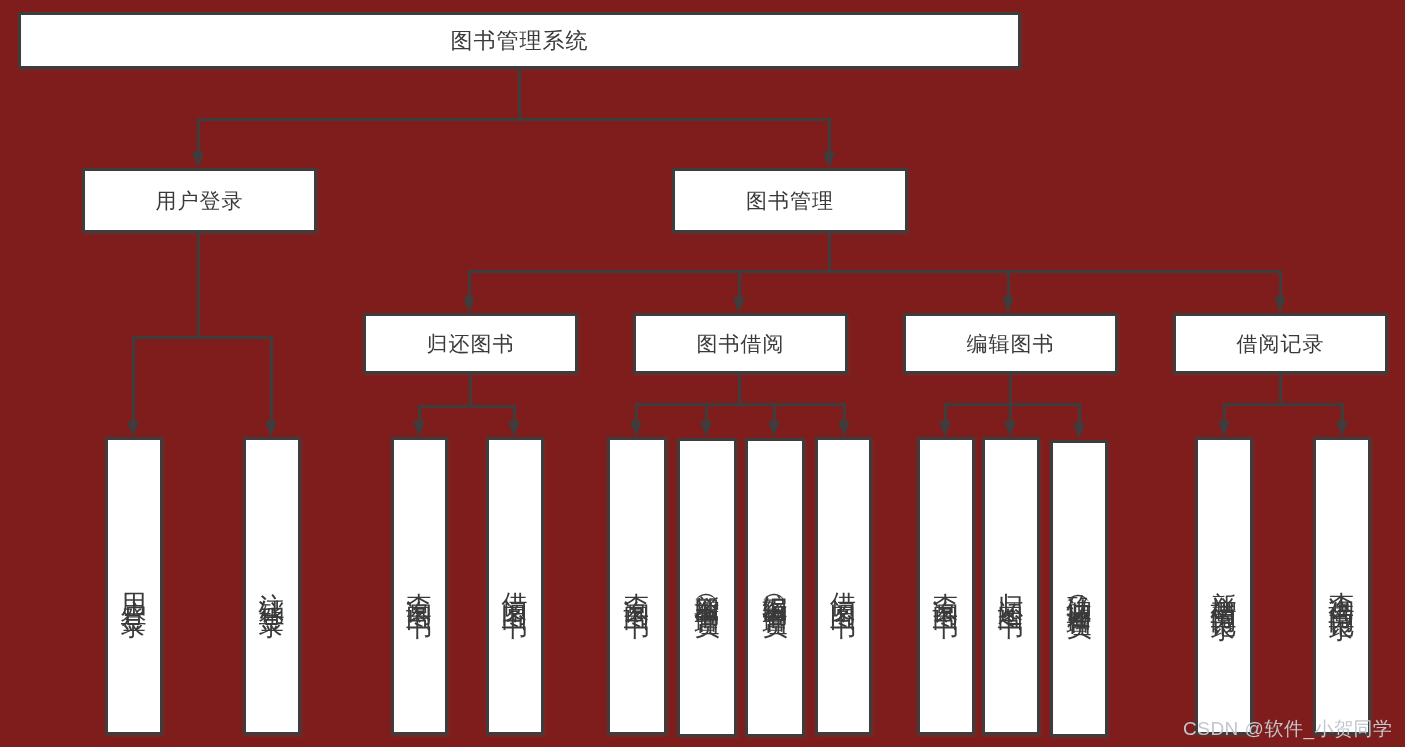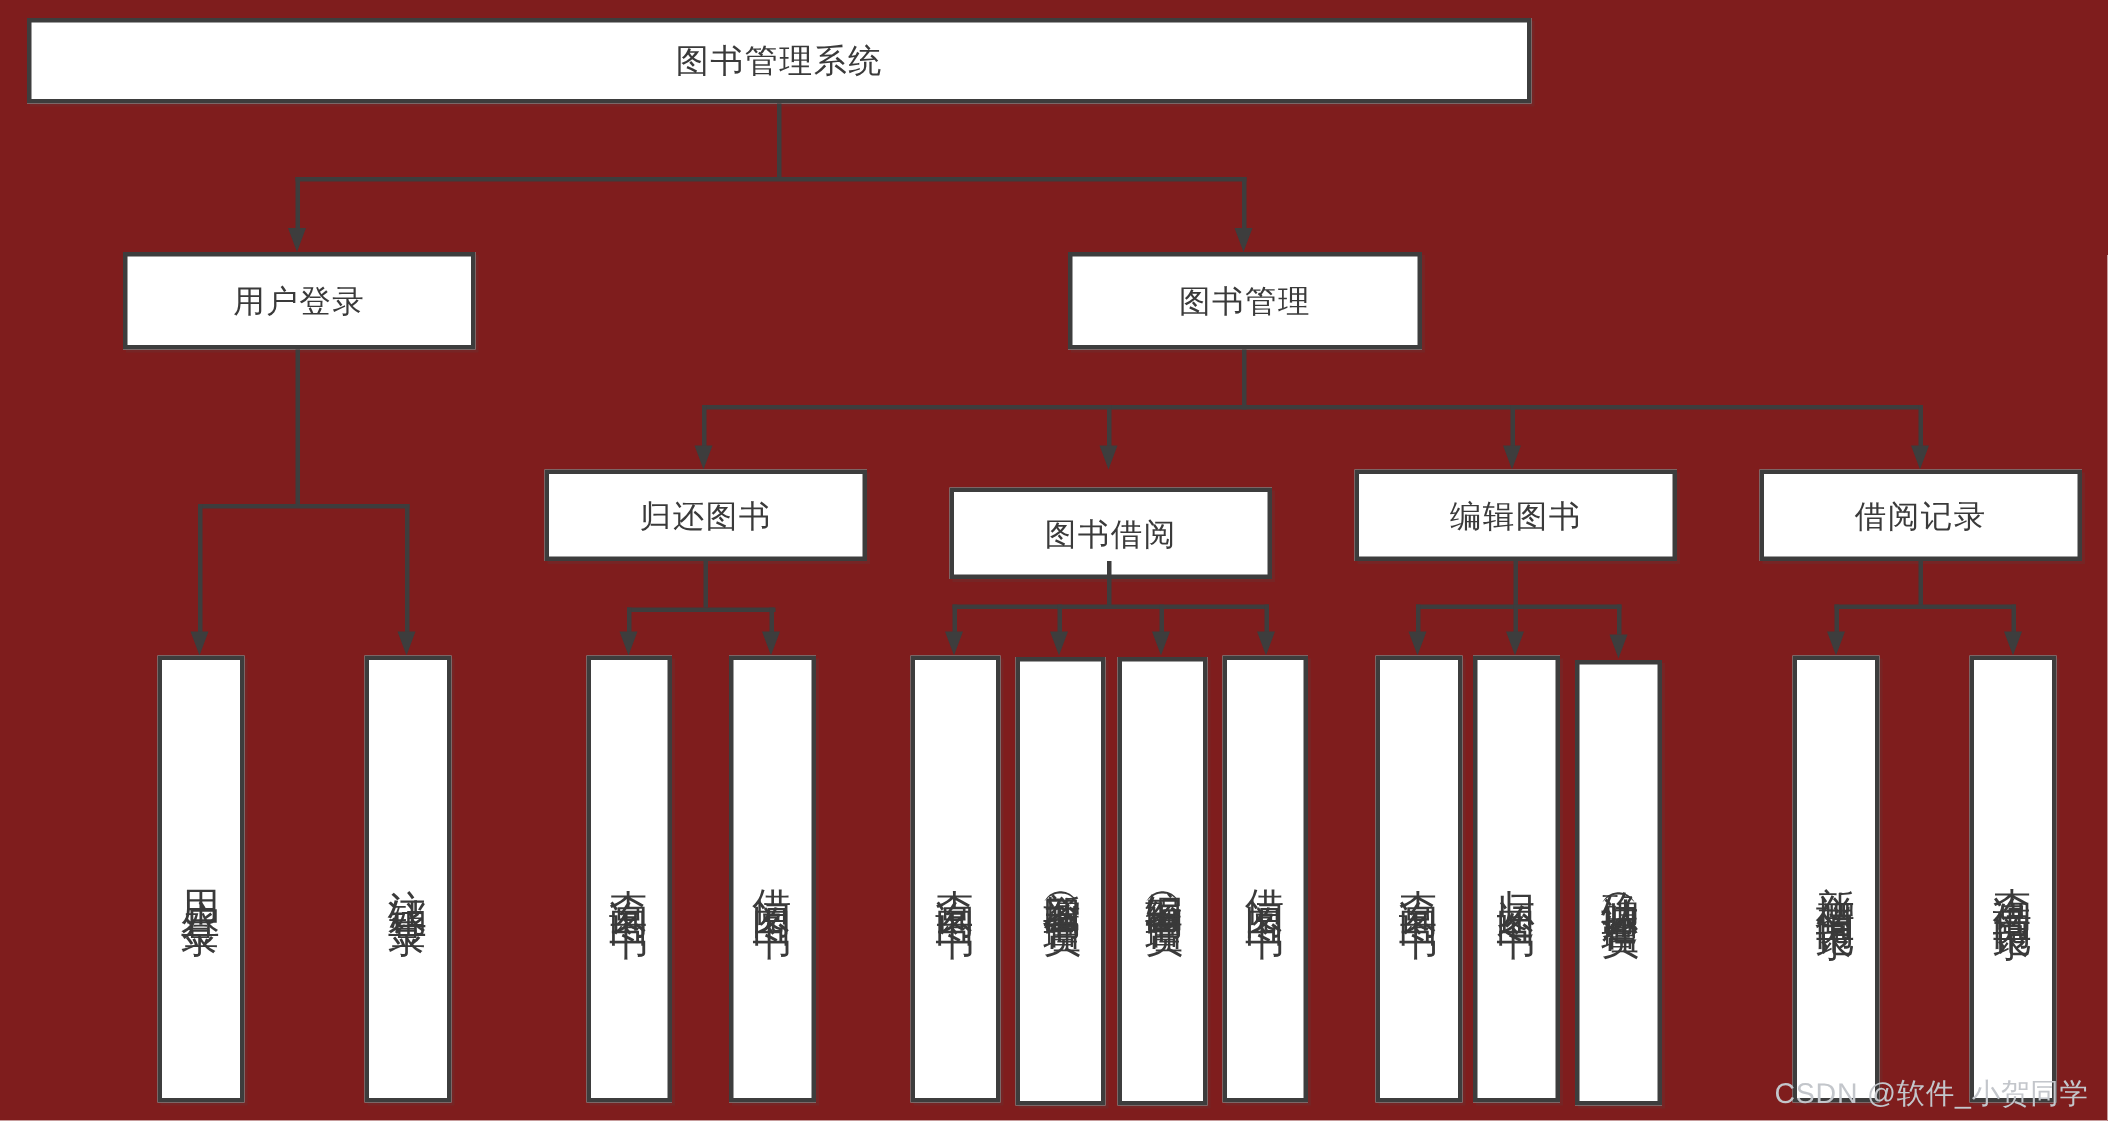--- a/index.html
+++ b/index.html
@@ -81,21 +81,21 @@
   <div class="vline" style="left:518px; top:69px; height:49px;"></div>
   <div class="hline" style="left:197px; top:118px; width:634px;"></div>
   <div class="vline" style="left:197px; top:118px; height:36px;"></div>
   <div class="arrow" style="left:192px; top:152px;"></div>
   <div class="vline" style="left:828px; top:118px; height:36px;"></div>
   <div class="arrow" style="left:823px; top:152px;"></div>
 
   <div class="box" style="left:82px; top:168px; width:235px; height:65px;">
     <span class="lbl">用户登录</span>
   </div>
-  <div class="box" style="left:712px; top:168px; width:236px; height:65px;">
+  <div class="box" style="left:672px; top:168px; width:236px; height:65px;">
     <span class="lbl">图书管理</span>
   </div>
 
   <div class="vline" style="left:197px; top:233px; height:103px;"></div>
   <div class="hline" style="left:132px; top:336px; width:141px;"></div>
   <div class="vline" style="left:132px; top:336px; height:87px;"></div>
   <div class="arrow" style="left:127px; top:421px;"></div>
   <div class="vline" style="left:270px; top:336px; height:87px;"></div>
   <div class="arrow" style="left:265px; top:421px;"></div>
 
@@ -106,21 +106,21 @@
   <div class="vline" style="left:738px; top:270px; height:29px;"></div>
   <div class="arrow" style="left:733px; top:297px;"></div>
   <div class="vline" style="left:1007px; top:270px; height:29px;"></div>
   <div class="arrow" style="left:1002px; top:297px;"></div>
   <div class="vline" style="left:1279px; top:270px; height:29px;"></div>
   <div class="arrow" style="left:1274px; top:297px;"></div>
 
   <div class="box" style="left:363px; top:313px; width:215px; height:61px;">
     <span class="lbl">归还图书</span>
   </div>
-  <div class="box" style="left:633px; top:325px; width:215px; height:61px;">
+  <div class="box" style="left:633px; top:313px; width:215px; height:61px;">
     <span class="lbl">图书借阅</span>
   </div>
   <div class="box" style="left:903px; top:313px; width:215px; height:61px;">
     <span class="lbl">编辑图书</span>
   </div>
   <div class="box" style="left:1173px; top:313px; width:215px; height:61px;">
     <span class="lbl">借阅记录</span>
   </div>
 
   <div class="vline" style="left:469px; top:374px; height:31px;"></div>

